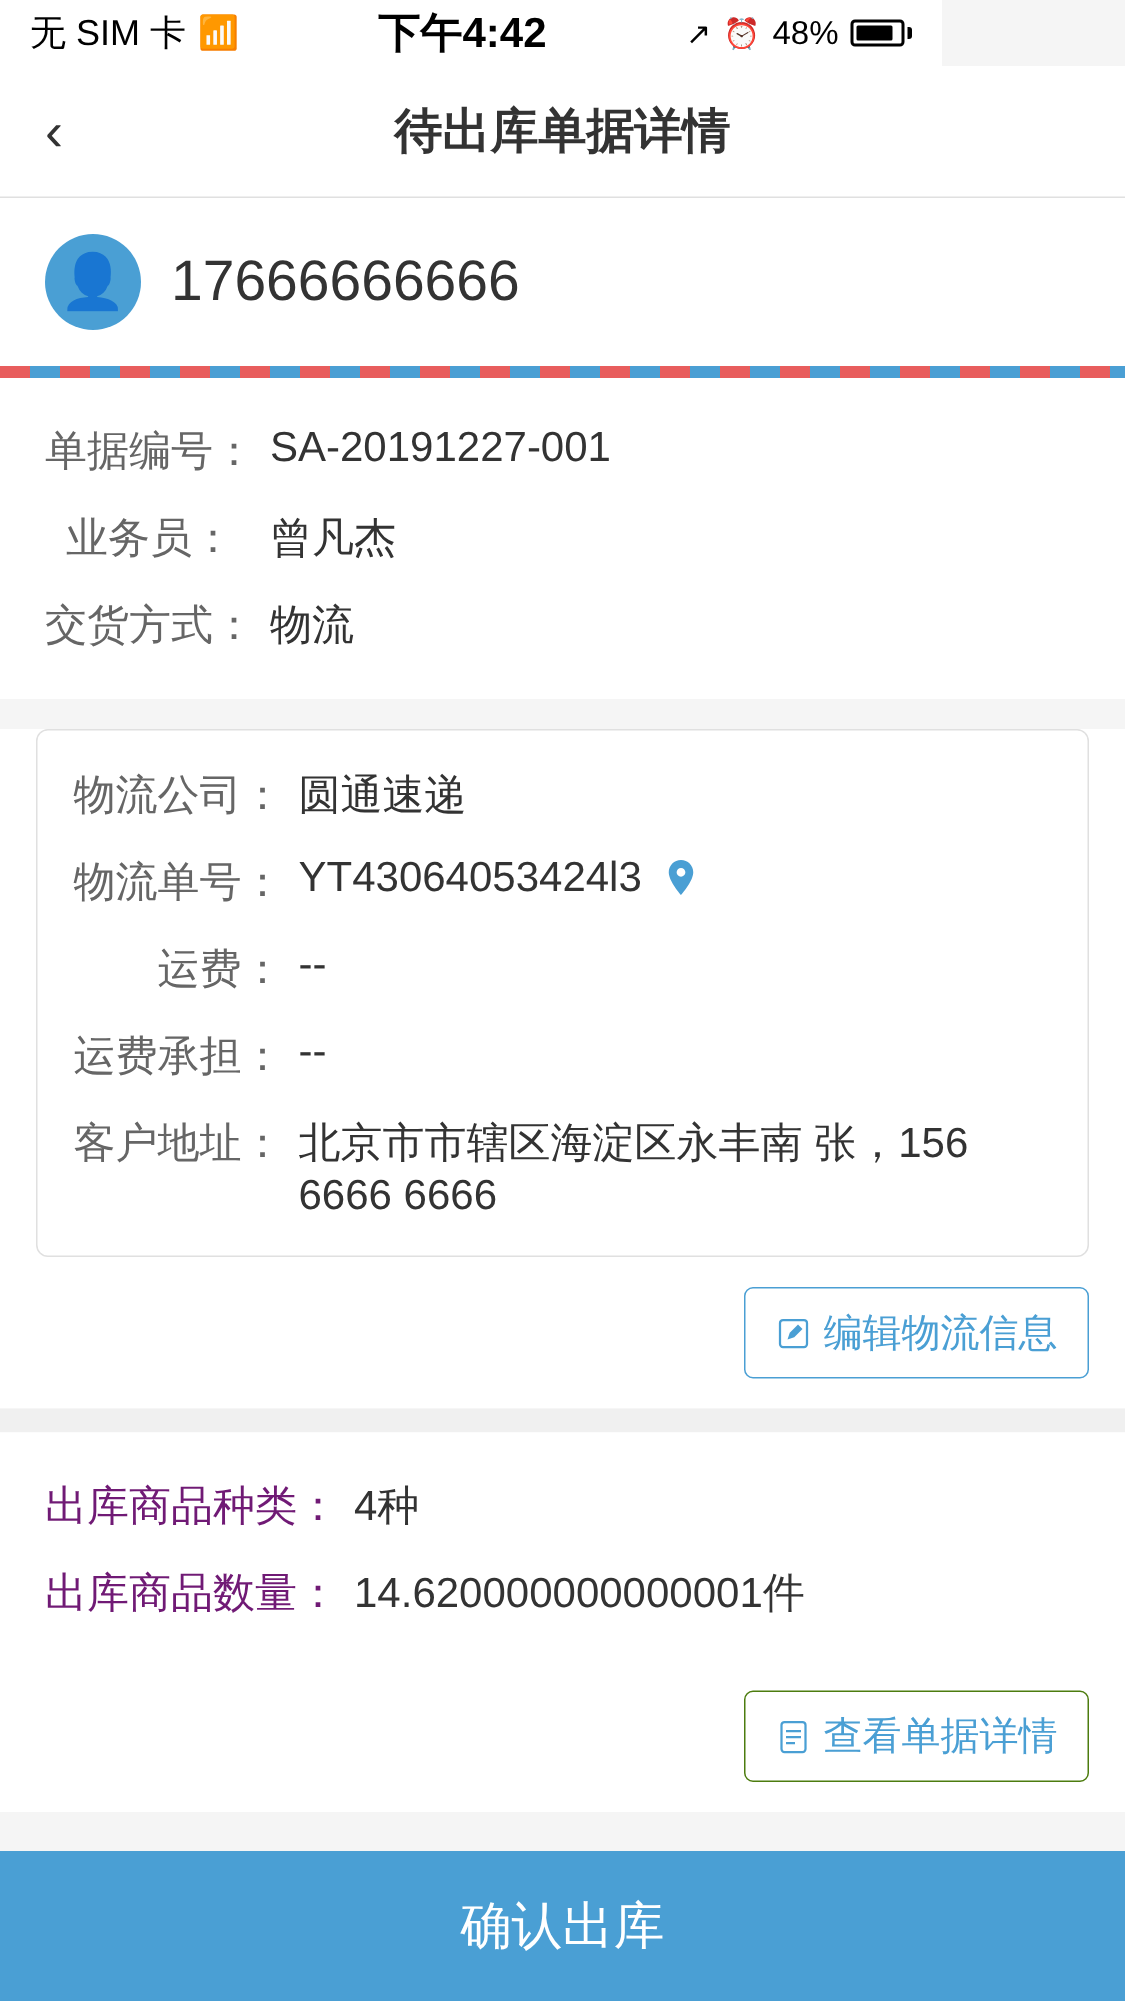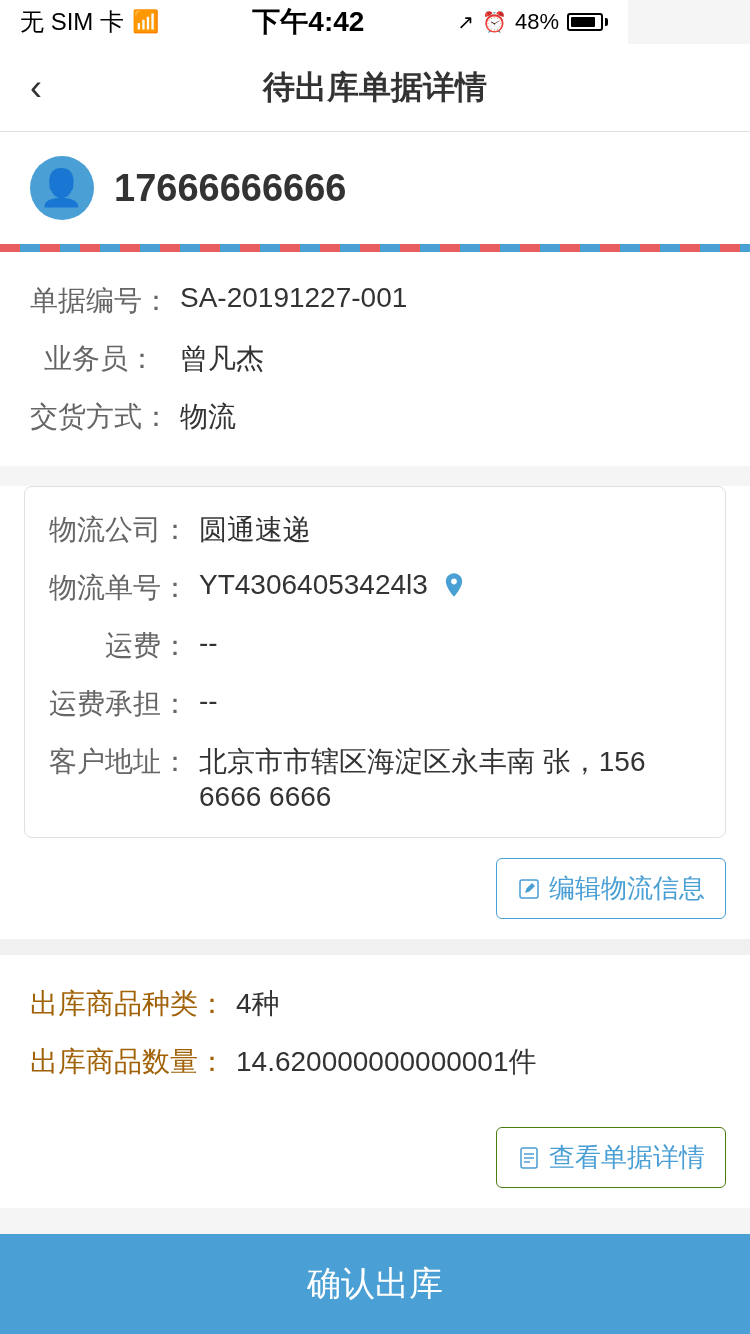--- a/index.html
+++ b/index.html
@@ -118,21 +118,21 @@
       align-items: center;
       justify-content: center;
       flex-shrink: 0;
     }
     .avatar-icon {
       color: #fff;
       font-size: 36px;
     }
     .customer-phone {
       font-size: 38px;
-      font-weight: 700;
+      font-weight: 400;
       color: #333;
     }
 
     
     .dashed-divider {
       width: 100%;
       height: 8px;
       background: repeating-linear-gradient(
         90deg,
         #e85d5d 0px, #e85d5d 20px,
@@ -240,21 +240,21 @@
     .goods-row {
       display: flex;
       align-items: center;
       margin-bottom: 20px;
       font-size: 28px;
     }
     .goods-row:last-child {
       margin-bottom: 0;
     }
     .goods-label {
-      color: #a16207;
+      color: #701a75;
       min-width: 160px;
       text-align: right;
       flex-shrink: 0;
       font-family: Liberation Mono, monospace;
     }
     .goods-value {
       color: #333;
       margin-left: 10px;
     }
 

